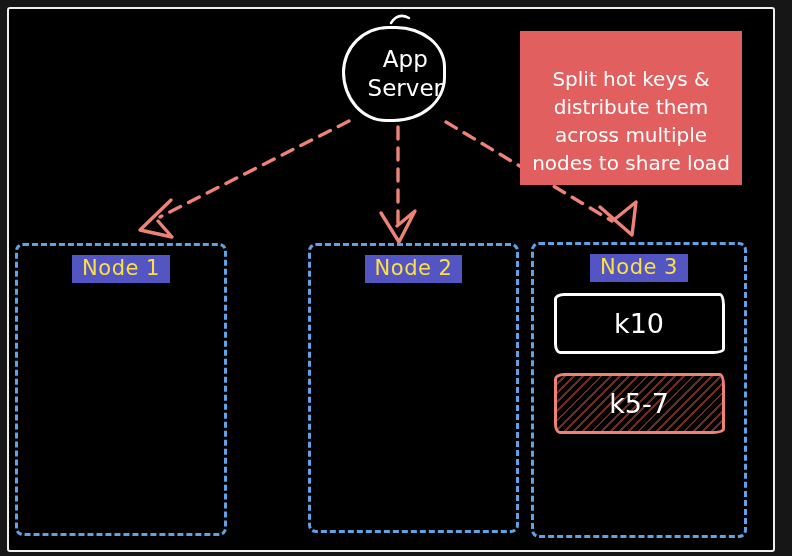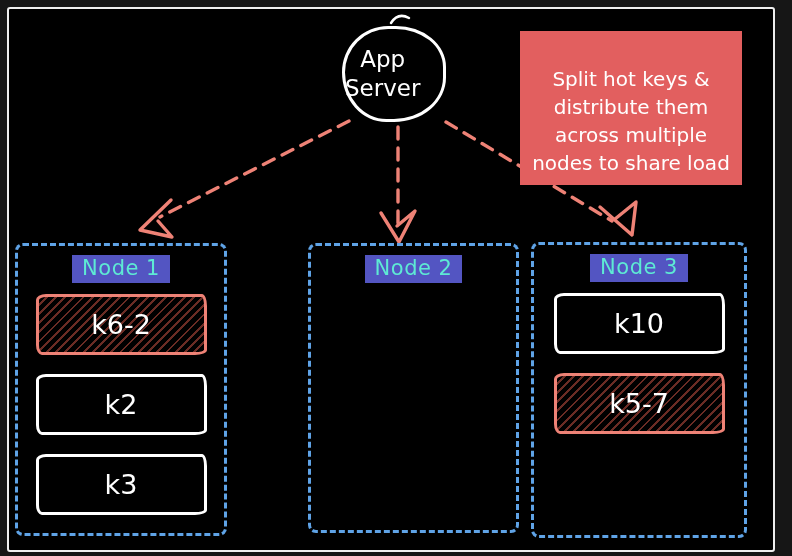--- a/index.html
+++ b/index.html
@@ -8,42 +8,42 @@
     font-family:"DejaVu Sans",sans-serif;overflow:hidden;
   }
   .frame{
     position:absolute;left:7px;top:7px;width:764px;height:541px;
     border:2px solid #efefef;background:#000;border-radius:3px;
   }
   
   .app-circle{
     position:absolute;left:342px;top:26px;width:98px;height:90px;
     border:3px solid #fff;border-radius:48% 52% 54% 46% / 52% 46% 50% 56%;
-    display:flex;align-items:center;justify-content:flex-start;
+    display:flex;align-items:center;justify-content:flex-end;
     color:#fff;font-size:23px;line-height:1.25;text-align:center;
     white-space:pre-line;background:#000;z-index:3;
   }
   
   .annotation{
     position:absolute;left:520px;top:31px;width:222px;
     color:#fff;font-size:20px;line-height:1.4;text-align:center;
     white-space:pre-line;padding:6px 0 8px;z-index:3;
   }
   
   .arrows{position:absolute;left:0;top:0;width:792px;height:556px;z-index:2;pointer-events:none;}
   
   .node{
     position:absolute;border:3px dashed #5fa3e6;border-radius:8px;
     display:flex;flex-direction:column;align-items:center;z-index:3;background:transparent;
   }
   .node-1{left:15px;top:243px;width:206px;height:287px;}
   .node-2{left:308px;top:243px;width:205px;height:284px;}
   .node-3{left:531px;top:242px;width:210px;height:290px;}
   .node-label{
-    margin-top:9px;background:#5355c2;color:#5eead4;font-size:21px;
+    margin-top:9px;background:#5355c2;color:#fde047;font-size:21px;
     padding:1px 10px 3px;letter-spacing:.5px;
   }
   .keys{display:flex;flex-direction:column;gap:19px;margin-top:11px;}
   .key{
     width:165px;height:55px;border:3px solid #fff;
     border-radius:10px 5px 12px 6px / 6px 12px 5px 10px;
     display:flex;align-items:center;justify-content:center;
     color:#fff;font-size:27px;background:#000;
   }
   .key.hot{
@@ -82,31 +82,20 @@
 
   <div class="annotation" id="annotation-box" style="background: rgb(226, 95, 95);">
     <span>Split hot keys &amp;
 distribute them
 across multiple
 nodes to share load</span>
   </div>
 
   <div class="node node-1">
     <div class="node-label">Node 1</div>
-    <div class="keys">
-      <div class="key hot">
-          <span>k6-2</span>
-        </div>
-      <div class="key">
-          <span>k2</span>
-        </div>
-      <div class="key">
-          <span>k3</span>
-        </div>
-    </div>
   </div>
 
   <div class="node node-2">
     <div class="node-label">Node 2</div>
   </div>
 
   <div class="node node-3">
     <div class="node-label">Node 3</div>
     <div class="keys">
       <div class="key">

